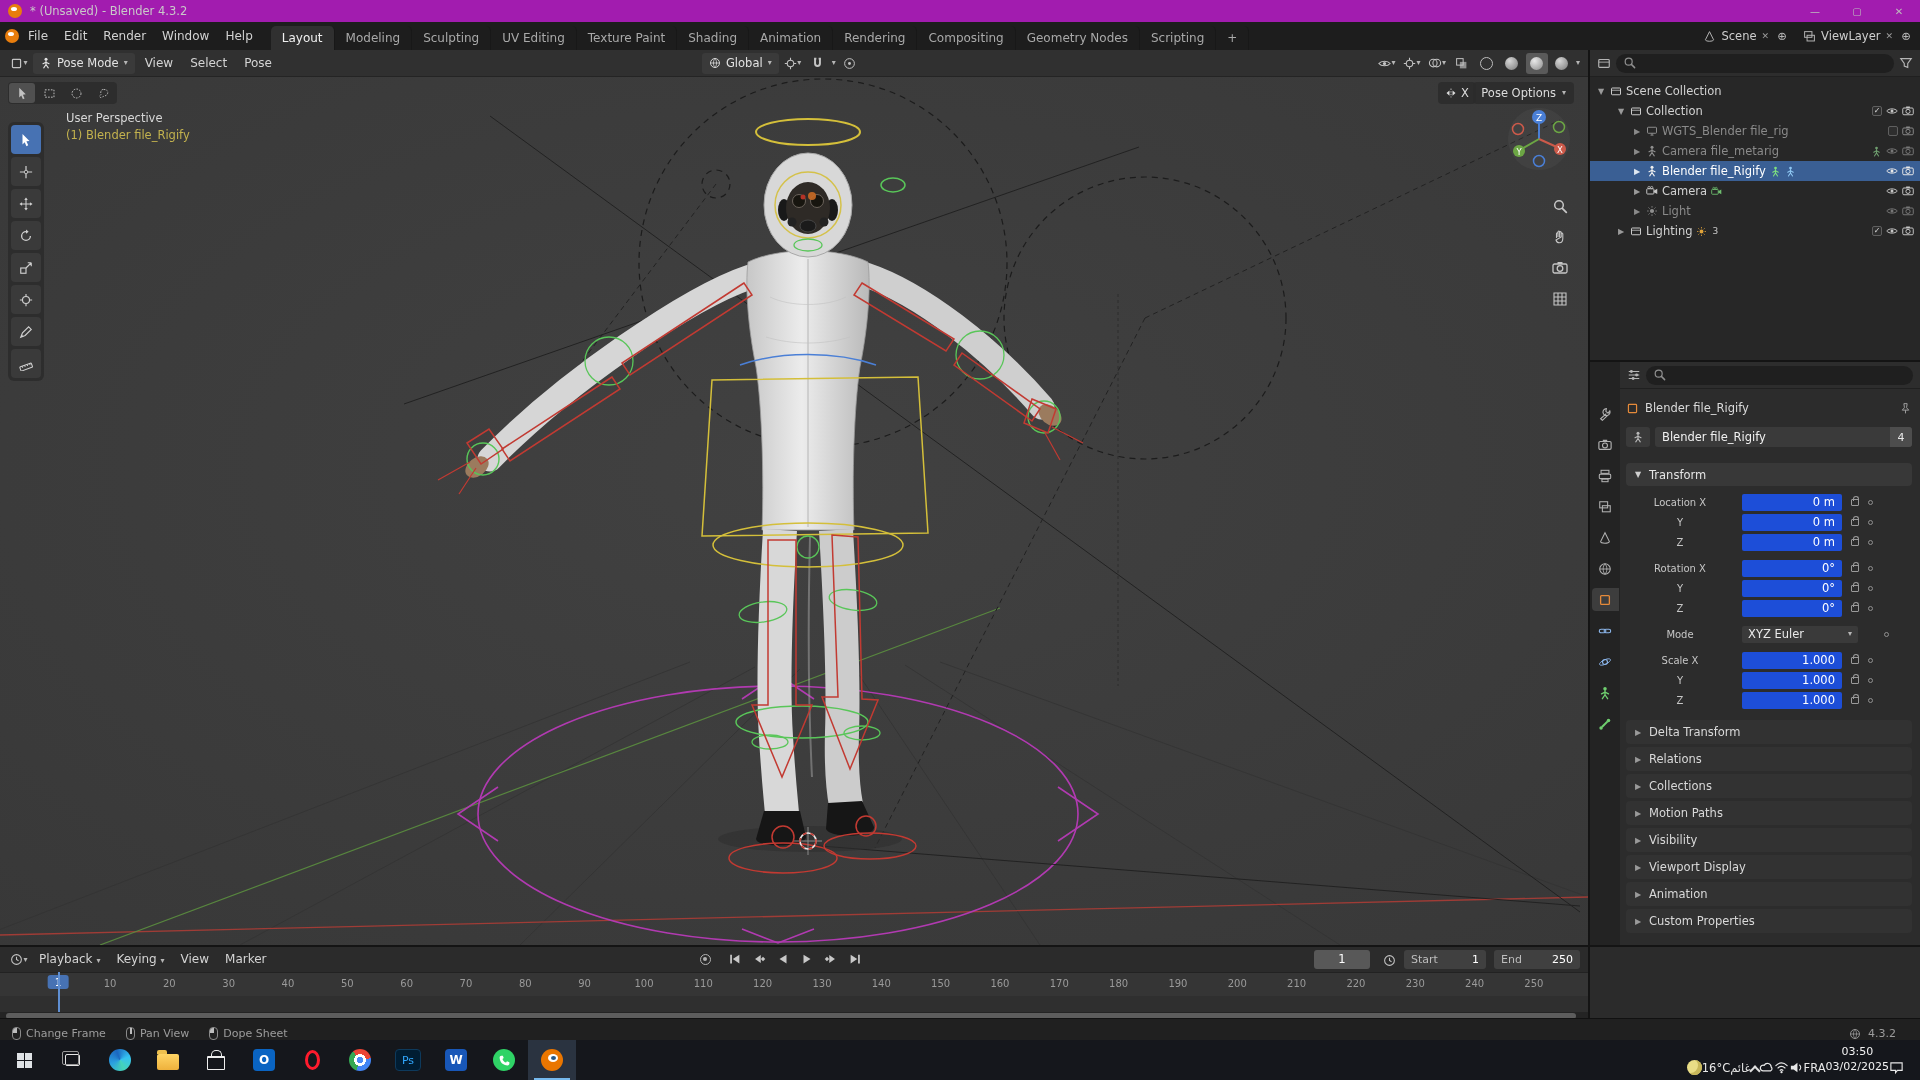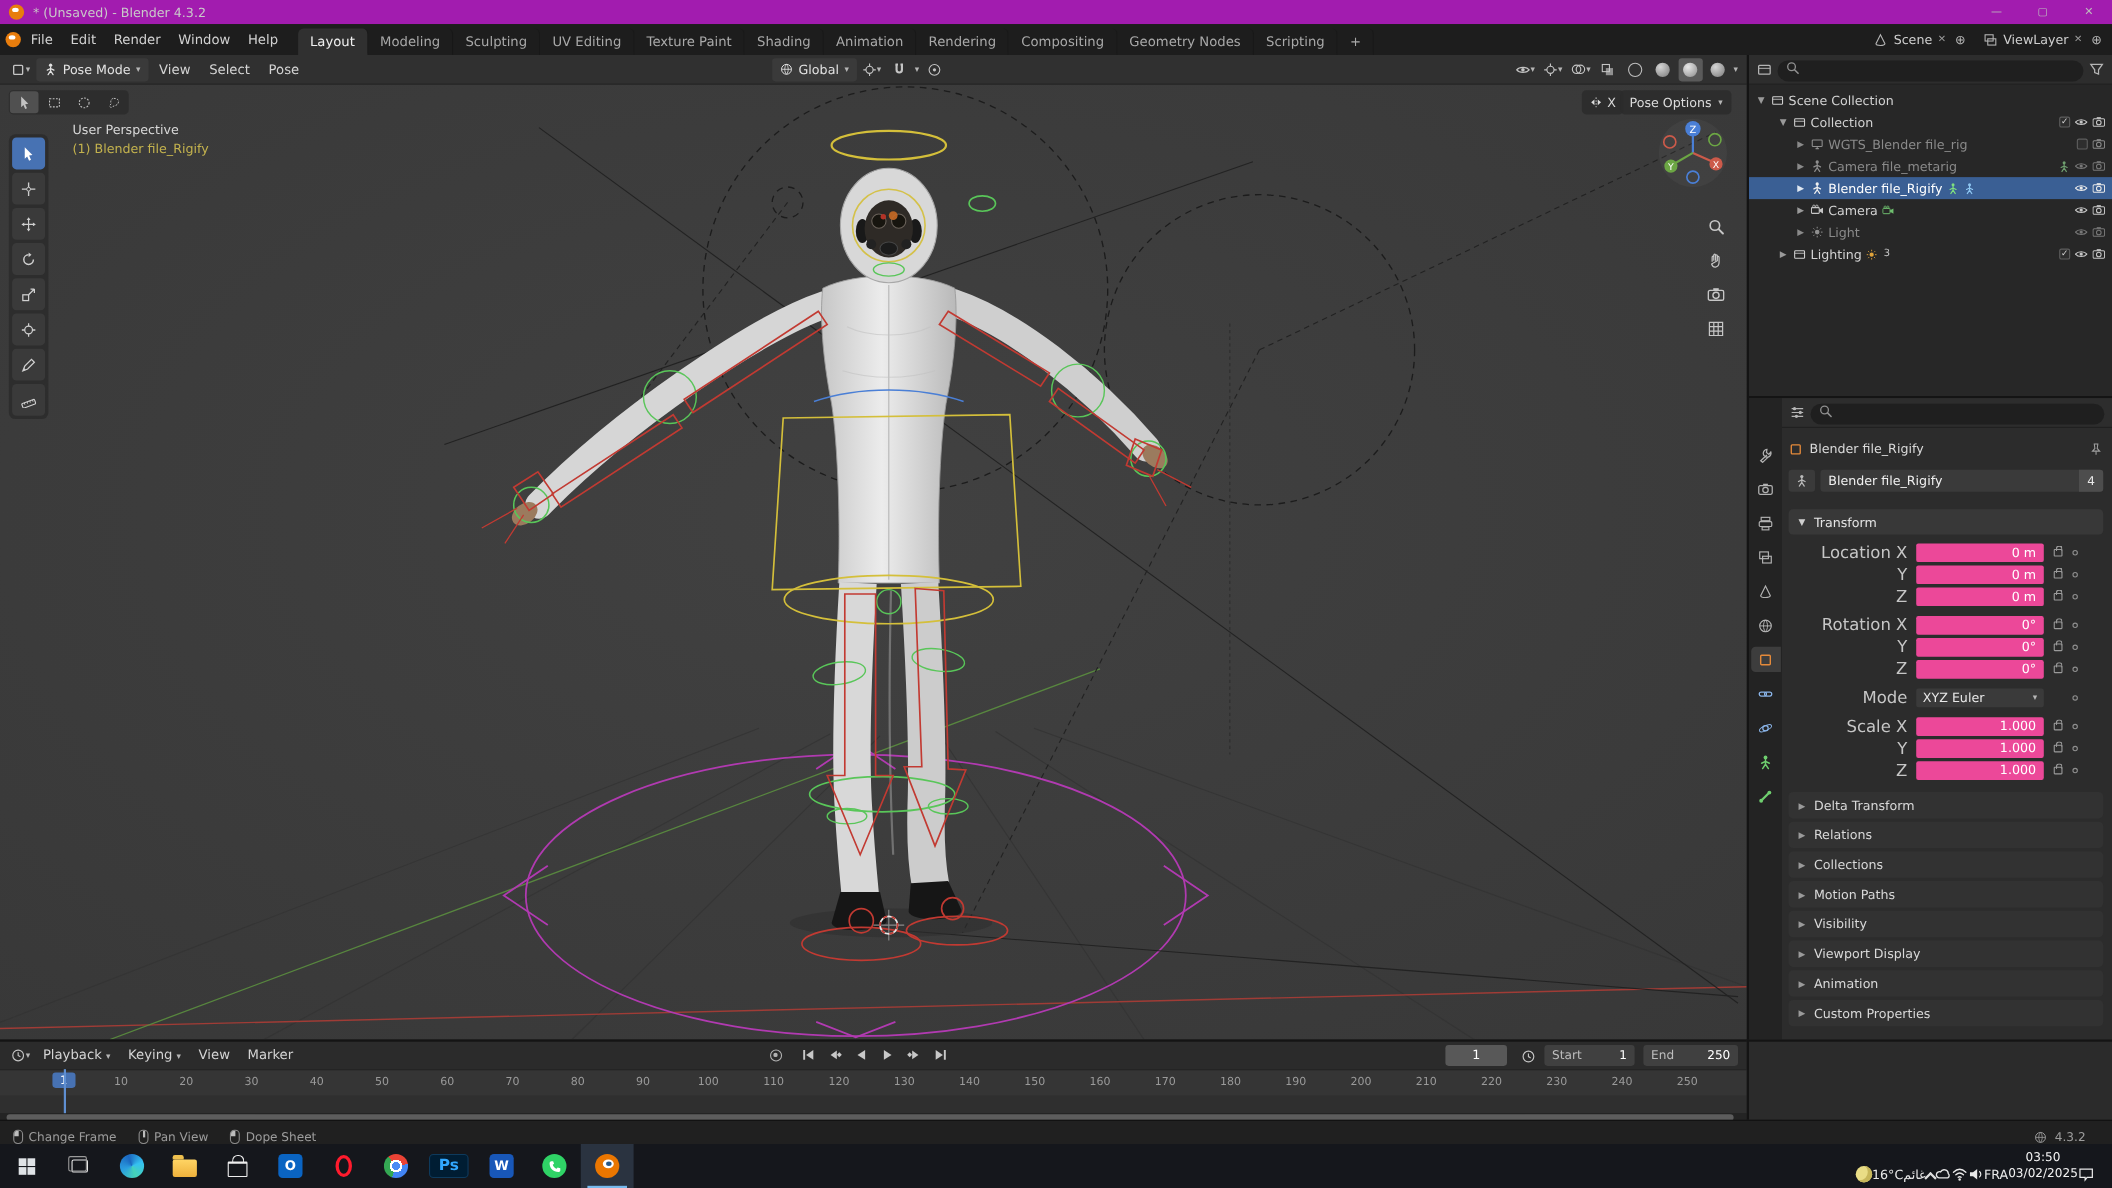--- a/index.html
+++ b/index.html
@@ -75,22 +75,22 @@
   .ptab.active{background:#3d3d3d;color:#e58a3a}
   #pcontent{flex:1;padding:0 8px 0 6px;position:relative}
   .pcrumb{display:flex;align-items:center;gap:6px;height:22px;margin-top:8px;font-size:11.5px;color:#dadada}
   .namerow{display:flex;align-items:center;gap:5px;height:24px;margin-top:6px}
   .nicon{width:24px;height:20px;background:#3a3a3a;border-radius:3px;display:flex;align-items:center;justify-content:center;color:#b9b9b9}
   .nfield{flex:1;height:20px;background:#3a3a3a;border-radius:3px;display:flex;align-items:center;font-size:11.5px;color:#f0f0f0;padding-left:7px}
   .ncount{width:22px;height:20px;background:#4d4d4d;border-radius:0 3px 3px 0;margin-left:auto;display:flex;align-items:center;justify-content:center;font-size:11px;color:#e8e8e8}
   .panelhead{display:flex;align-items:center;gap:6px;height:23px;background:#383838;border-radius:4px;margin-top:14px;padding:0 7px;font-size:11.5px;color:#e4e4e4}
   .sect{display:flex;align-items:center;gap:6px;height:24px;background:#323232;border-radius:4px;margin-top:3px;padding:0 7px;font-size:11.5px;color:#d9d9d9}
   .prow{display:flex;align-items:center;height:20px;gap:4px}
-  .prow .plabel{flex:0 0 112px;text-align:right;font-size:15px;color:#c6c6c6;padding-right:4px}
-  .pfield{width:116px;height:17px;background:#ec4899;border-radius:2px;font-size:11.5px;color:#fff;text-align:right;padding-right:7px;line-height:17px}
+  .prow .plabel{flex:0 0 112px;text-align:center;font-size:10px;color:#c6c6c6;padding-right:4px}
+  .pfield{width:100px;height:17px;background:#1d4ed8;border-radius:2px;font-size:11.5px;color:#fff;text-align:right;padding-right:7px;line-height:17px}
   .pselect{width:116px;height:17px;background:#3a3a3a;border-radius:2px;font-size:11.5px;color:#e8e8e8;padding:0 6px;line-height:17px;display:flex;align-items:center}
   .lock{width:8px;height:7px;border:1px solid #9a9a9a;border-radius:1px;position:relative;margin-left:5px}
   .lock::before{content:"";position:absolute;left:1px;top:-4px;width:4px;height:4px;border:1px solid #9a9a9a;border-bottom:none;border-radius:3px 3px 0 0}
   .adot{width:5px;height:5px;border:1px solid #8f8f8f;border-radius:50%;margin-left:5px}
   .grp{margin-top:6px}
 
   
   #timeline{left:0;top:945px;width:1588px;height:73px;background:#2b2b2b;border-top:2px solid #141414}
   #tlhead{height:25px;display:flex;align-items:center;gap:2px;padding:0 8px;position:relative}
   #transport{position:absolute;left:700px;top:2px;display:flex;gap:3px;align-items:center}
@@ -130,21 +130,21 @@
   .tv::before{content:"";position:absolute;left:-4px;top:-4px;width:15px;height:12px;border:1.5px solid #9a9a9a;border-radius:2px}
   .aico{display:flex;align-items:center;justify-content:center}
   .app-edge{width:22px;height:22px;border-radius:50%;background:conic-gradient(from 160deg,#45d3b8,#2a9ee0,#1b67c0,#35c1f1,#45d3b8)}
   .app-folder{width:22px;height:16px;background:linear-gradient(#ffd565,#eeb13c);border-radius:2px;position:relative;margin-top:3px}
   .app-folder::before{content:"";position:absolute;left:0;top:-4px;width:10px;height:4px;background:#eec04e;border-radius:2px 2px 0 0}
   .app-store{width:18px;height:14px;border:1.6px solid #eee;border-top:2px solid #eee;position:relative;border-radius:1px;margin-top:6px}
   .app-store::before{content:"";position:absolute;left:3px;top:-8px;width:9px;height:6px;border:1.6px solid #eee;border-bottom:none;border-radius:5px 5px 0 0}
   .app-outlook{width:22px;height:22px;border-radius:4px;background:#0a64c2;color:#fff;font-weight:bold;font-size:12px;display:flex;align-items:center;justify-content:center}
   .app-opera{width:15px;height:20px;border-radius:50%;border:3.4px solid #ff1b2d}
   .app-chrome{width:22px;height:22px;border-radius:50%;background:radial-gradient(circle,#4a8af4 0 3.5px,#fff 3.5px 5.8px,transparent 5.8px),conic-gradient(from -40deg,#ea4335 0 120deg,#4285f4 120deg 240deg,#34a853 240deg 360deg)}
-  .app-ps{width:36px;height:22px;border-radius:4px;background:#001d33;color:#31a8ff;font-size:14px;font-weight:bold;display:flex;align-items:center;justify-content:center;border:1px solid #0e3a5c}
+  .app-ps{width:26px;height:22px;border-radius:4px;background:#001d33;color:#31a8ff;font-size:11px;font-weight:normal;display:flex;align-items:center;justify-content:center;border:1px solid #0e3a5c}
   .app-word{width:22px;height:22px;border-radius:4px;background:#1857b8;color:#fff;font-weight:bold;font-size:12px;display:flex;align-items:center;justify-content:center}
   .app-wa{width:22px;height:22px;border-radius:50%;background:#2fd366;display:flex;align-items:center;justify-content:center}
   .app-blender{width:22px;height:22px;border-radius:50%;background:#ea7600;position:relative}
   .app-blender::before{content:"";position:absolute;left:7px;top:5px;width:10px;height:8px;border-radius:50%;background:#fff}
   .app-blender::after{content:"";position:absolute;left:10px;top:7px;width:5px;height:4px;border-radius:50%;background:#265787}
   #tray{margin-left:auto;display:flex;align-items:flex-end;padding-right:16px;color:#e8e8e8;font-size:11.5px}
   .moon{width:15px;height:15px;border-radius:50%;background:#e9dd86;box-shadow:inset -4px -2px 0 #c7b75a}
   .chev{width:8px;height:8px;border-top:2px solid #dfdfdf;border-left:2px solid #dfdfdf;transform:rotate(45deg);margin-top:3px}
   #clockblk{text-align:center;font-size:11px;line-height:1.35;color:#f2f2f2}
 </style>

